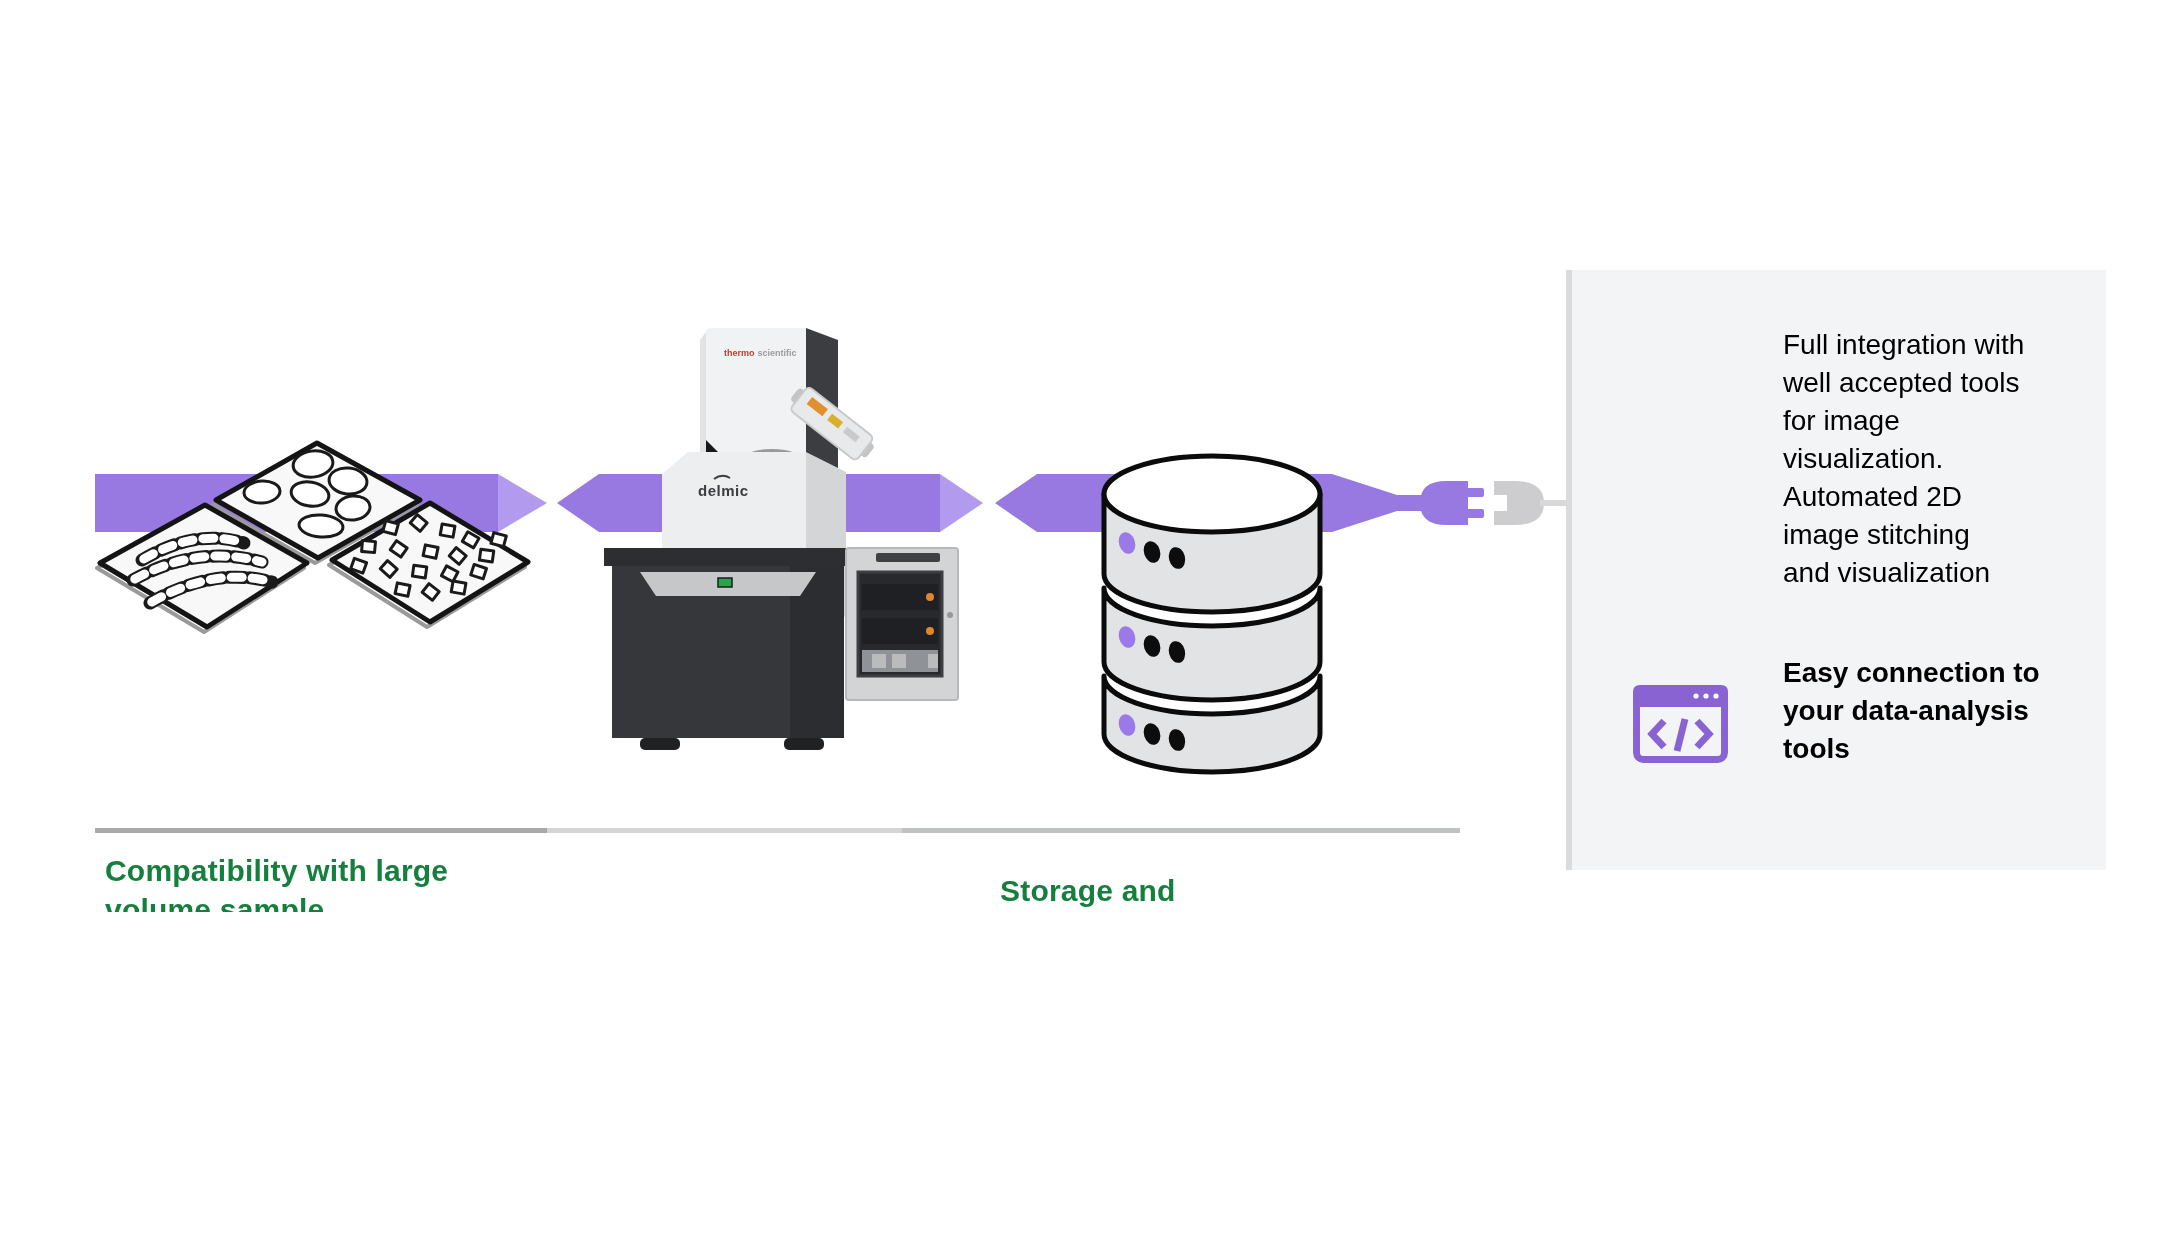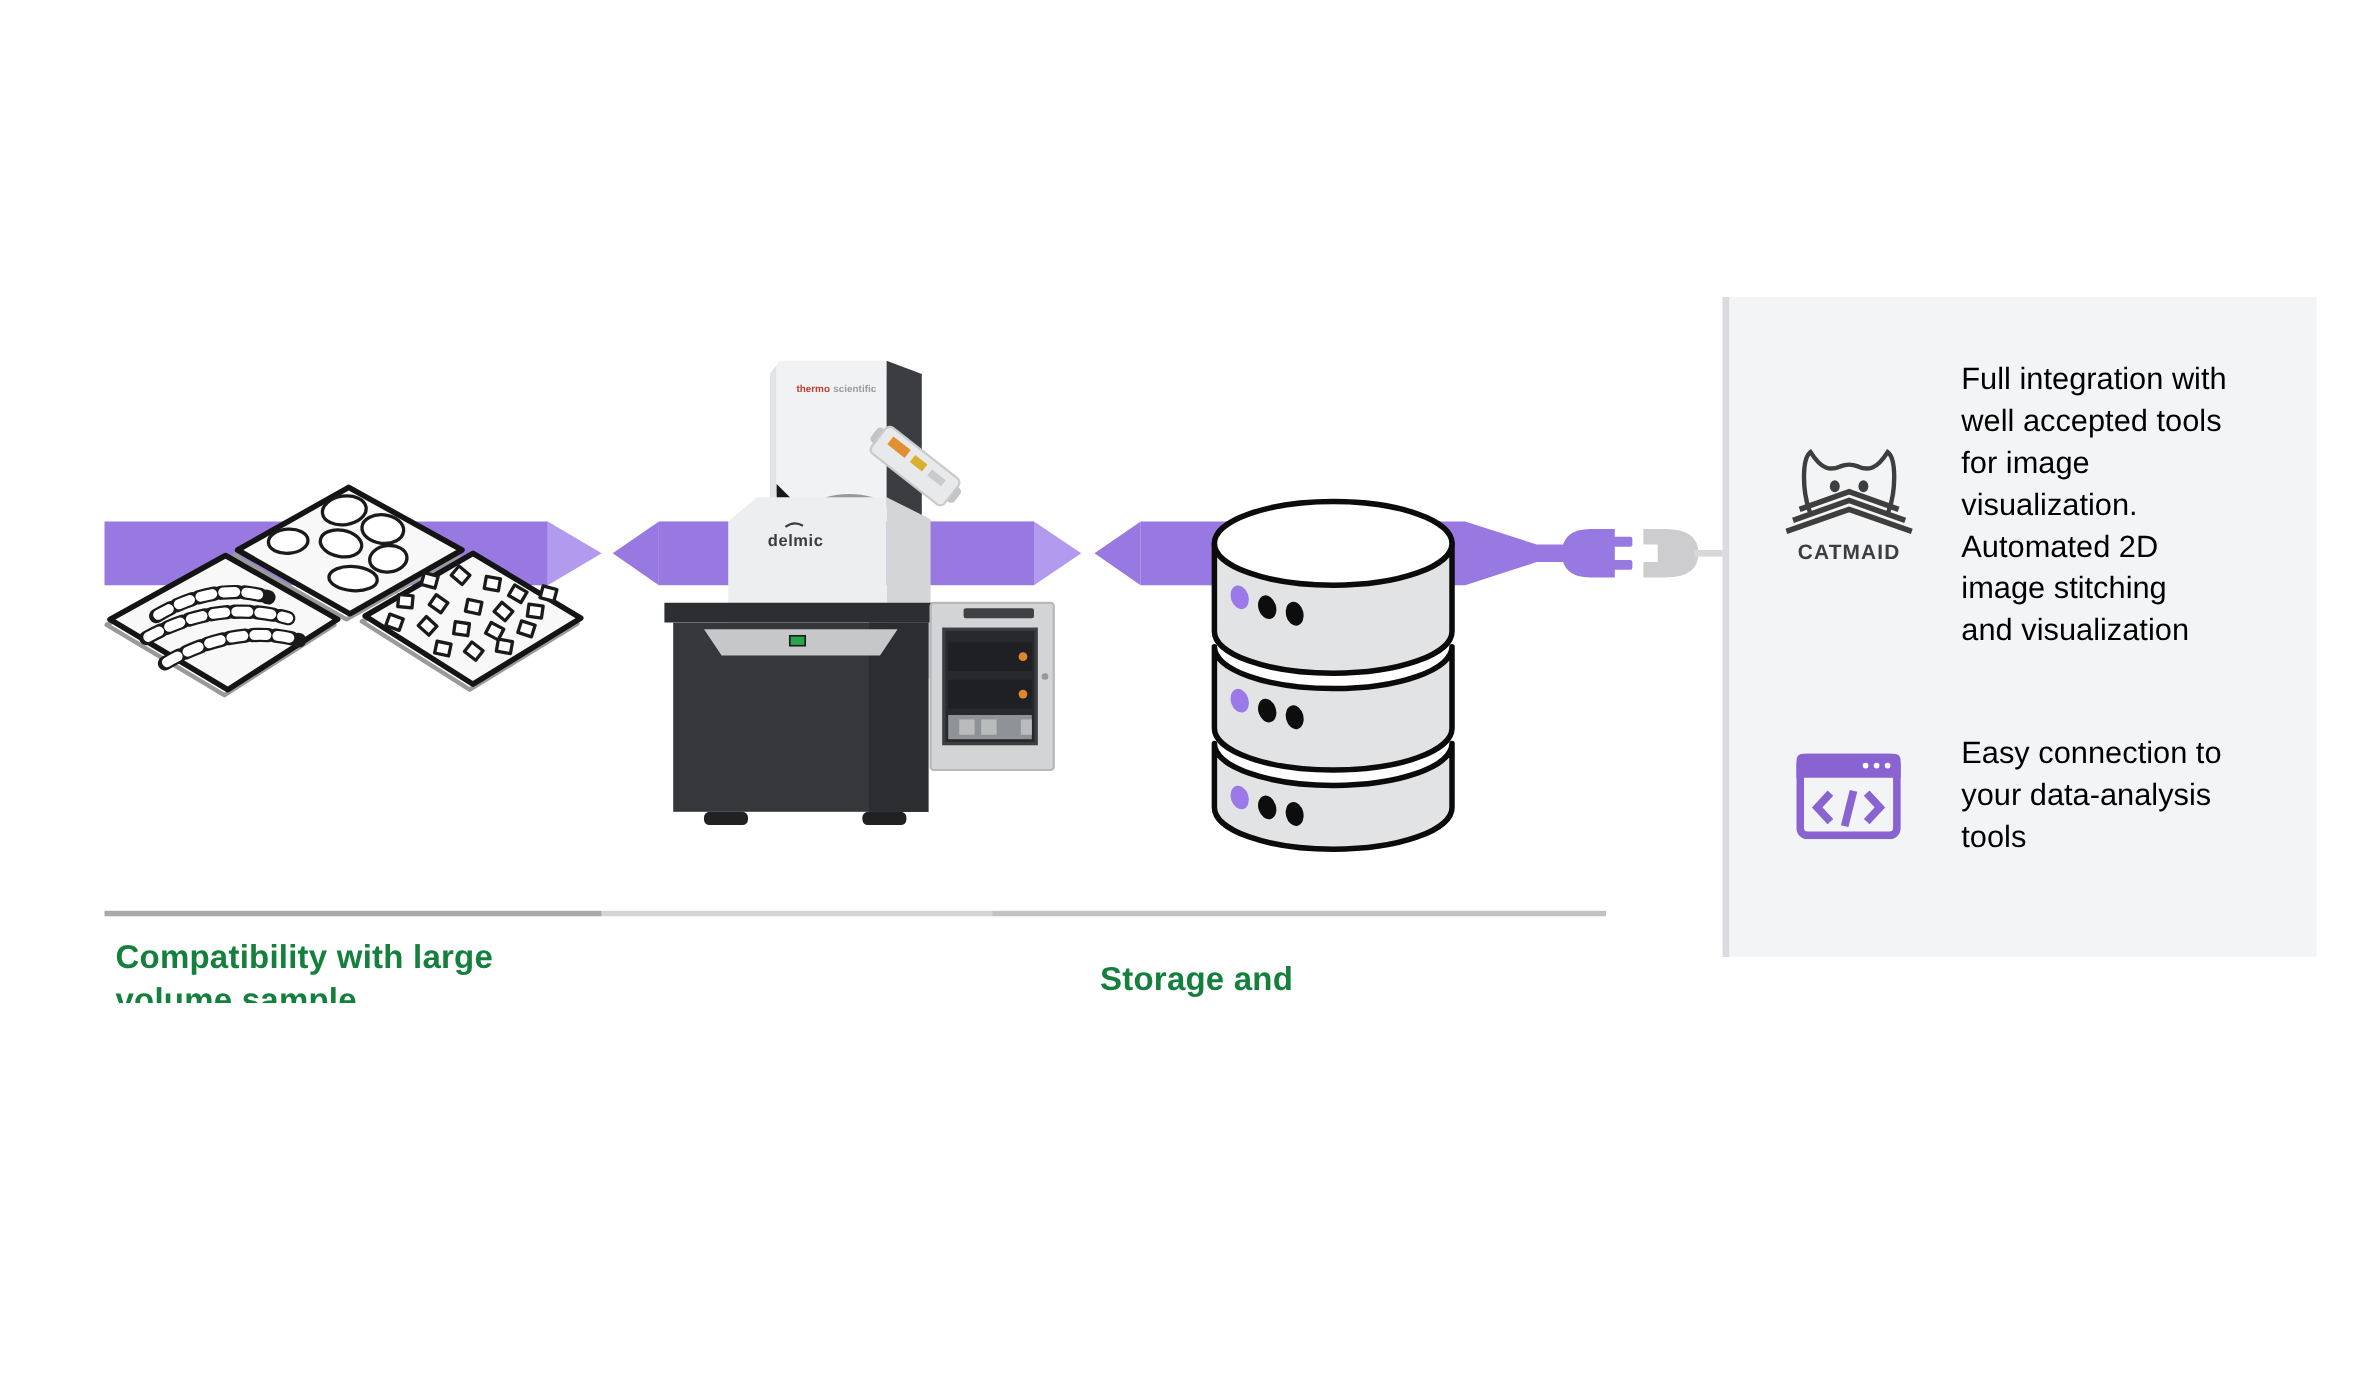--- a/index.html
+++ b/index.html
@@ -178,52 +178,41 @@
         <ellipse cx="1177" cy="652" rx="8" ry="11" transform="rotate(-14 1177 652)" fill="#0d0d0d"></ellipse>
         <ellipse cx="1127" cy="725" rx="8" ry="11" transform="rotate(-18 1127 725)" fill="#9b79e8"></ellipse>
         <ellipse cx="1152" cy="734" rx="8" ry="11" transform="rotate(-18 1152 734)" fill="#0d0d0d"></ellipse>
         <ellipse cx="1177" cy="740" rx="8" ry="11" transform="rotate(-14 1177 740)" fill="#0d0d0d"></ellipse>
       </g>
     </g>
   </svg>
 
   <div class="side-panel">
 
-    <div class="panel-icon" style="left:45px;top:125px;width:128px;text-align:center;">
-      <svg width="122" height="92" viewBox="0 0 122 92">
-        <path d="M26,72 C18,52 18,22 26,16 C36,32 44,33 53,29 C58,27 64,27 69,29 C78,33 86,32 96,16 C104,22 104,52 96,72" fill="none" stroke="#3e3e3e" stroke-width="4" stroke-linecap="round"></path>
-        <ellipse cx="48" cy="47" rx="4.5" ry="5.5" fill="#3e3e3e"></ellipse>
-        <ellipse cx="74" cy="47" rx="4.5" ry="5.5" fill="#3e3e3e"></ellipse>
-        <path d="M16,68 L61,52 L106,68" fill="none" stroke="#3e3e3e" stroke-width="5"></path>
-        <path d="M10,78 L61,60 L112,78" fill="none" stroke="#3e3e3e" stroke-width="5"></path>
-        <path d="M4,88 L61,68 L118,88" fill="none" stroke="#3e3e3e" stroke-width="5"></path>
-      </svg>
-      <div class="icon-caption">CATMAID</div>
-    </div>
     <p class="panel-text" style="left:211px;top:56px;">Full integration with
 well accepted tools
 for image
 visualization.
 Automated 2D
 image stitching
 and visualization</p>
 
     <div class="panel-icon" style="left:61px;top:415px;">
       <svg width="95" height="78" viewBox="0 0 95 78">
         <rect x="3.5" y="3.5" width="88" height="71" rx="7" fill="none" stroke="#8a63d2" stroke-width="7"></rect>
         <path d="M7,0 H88 Q95,0 95,7 V22 H0 V7 Q0,0 7,0 Z" fill="#8a63d2"></path>
         <circle cx="63" cy="11" r="2.6" fill="#ffffff"></circle>
         <circle cx="73" cy="11" r="2.6" fill="#ffffff"></circle>
         <circle cx="83" cy="11" r="2.6" fill="#ffffff"></circle>
         <polyline points="31,36 19,49 31,62" fill="none" stroke="#8a63d2" stroke-width="7"></polyline>
         <polyline points="64,36 76,49 64,62" fill="none" stroke="#8a63d2" stroke-width="7"></polyline>
         <line x1="52" y1="34" x2="44" y2="66" stroke="#8a63d2" stroke-width="7"></line>
       </svg>
     </div>
-    <p class="panel-text" style="left:211px;top:396px;">Easy connection to
+    <p class="panel-text" style="left:211px;top:384px;font-weight:bold;">Easy connection to
 your data-analysis
 tools</p>
   </div>
 
   <div class="divider seg1"></div>
   <div class="divider seg2"></div>
   <div class="divider seg3"></div>
 
   <div class="step-label l1">Compatibility with large
 volume sample

